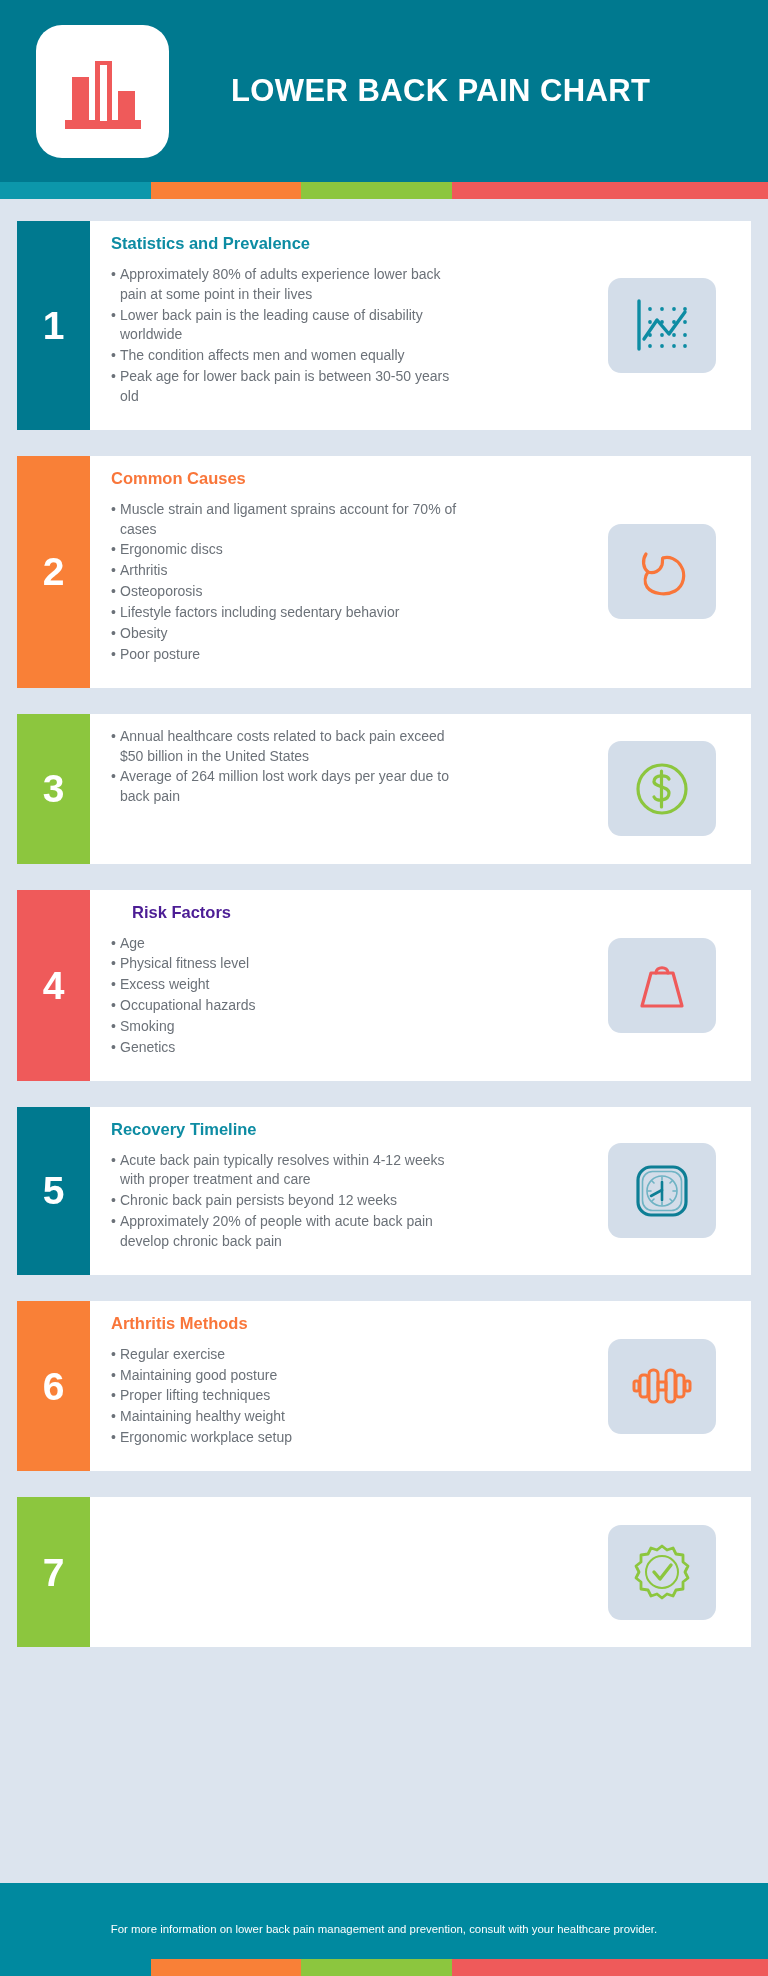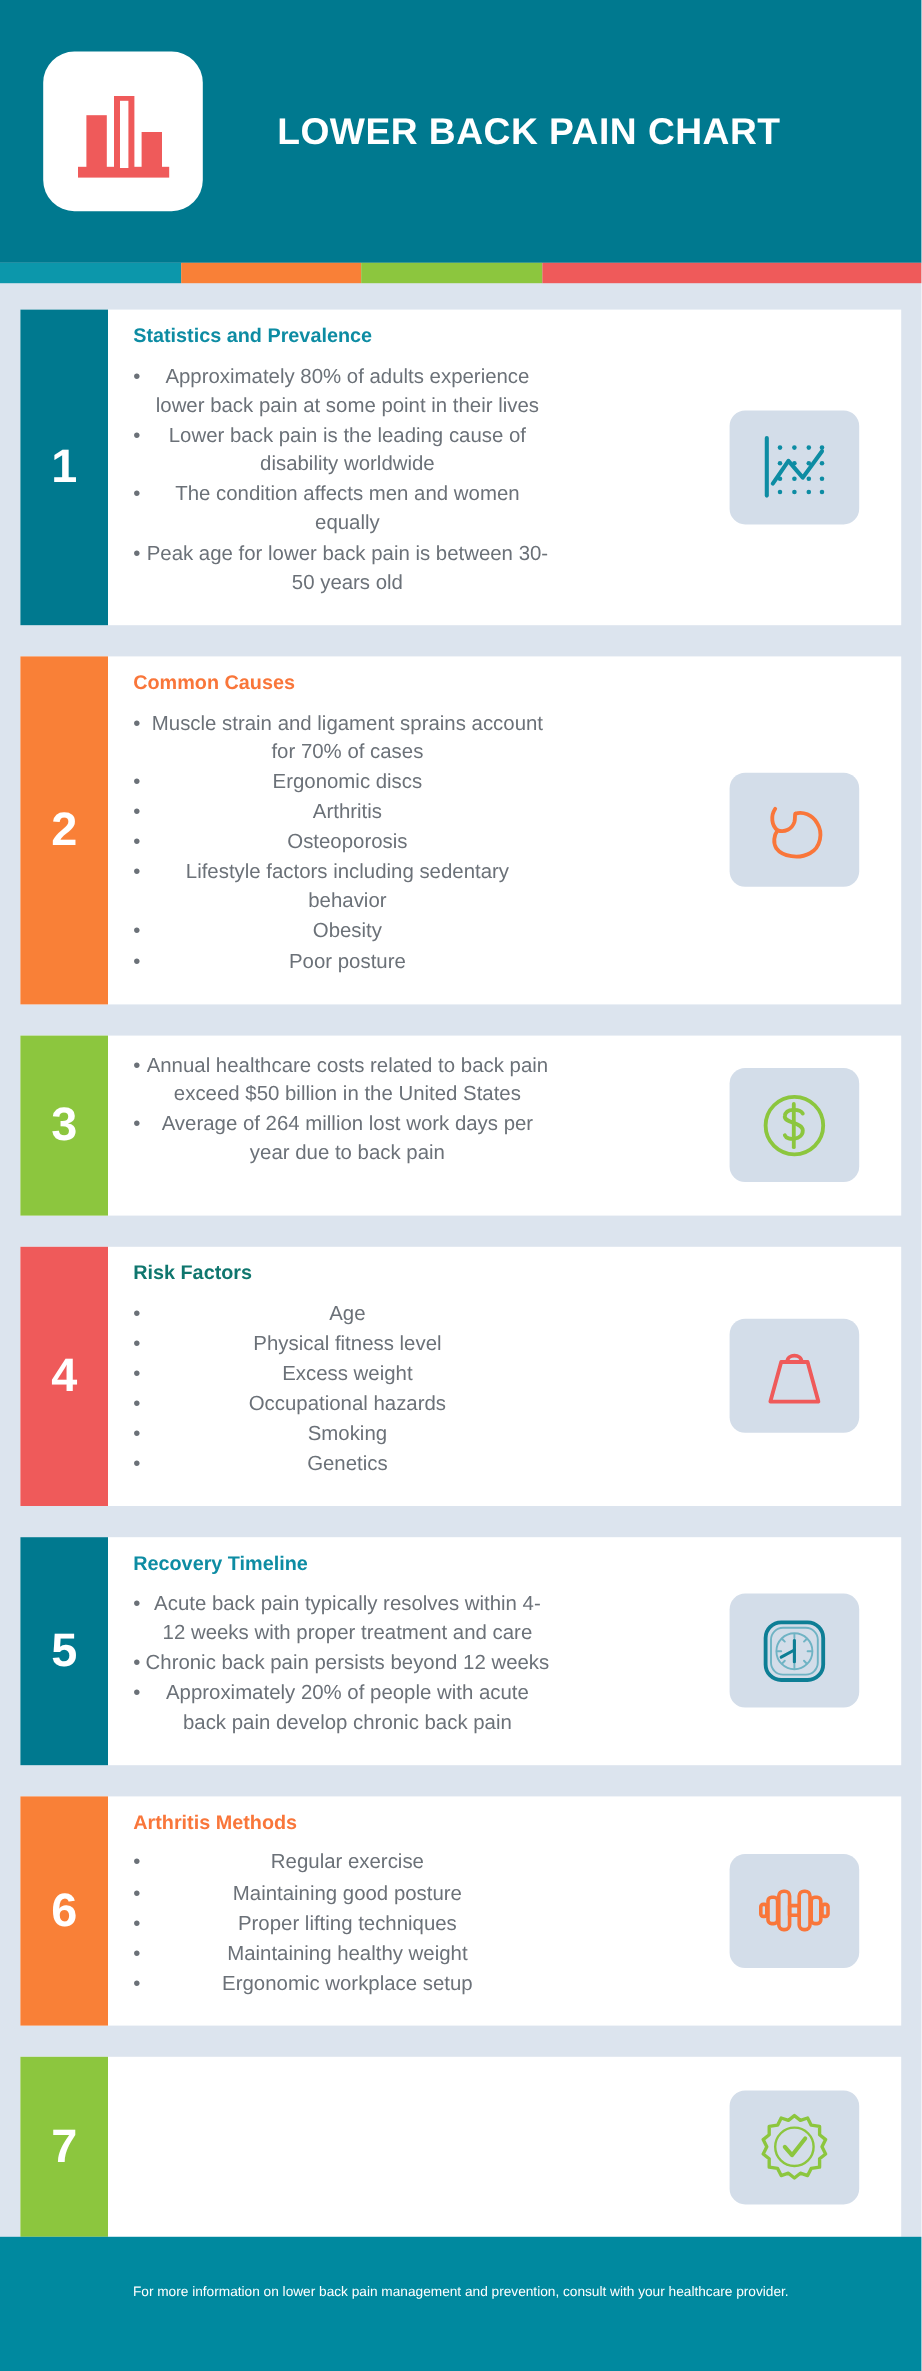--- a/index.html
+++ b/index.html
@@ -13,21 +13,21 @@
     min-height: 1976px;
     background: #dce4ee;
     position: relative;
     display: flex;
     flex-direction: column;
   }
 
   
   .header {
     background: #00798f;
-    height: 219px;
+    height: 182px;
     display: flex;
     align-items: center;
     padding: 0 0 0 36px;
     flex: none;
   }
   .logo-box {
     width: 133px;
     height: 133px;
     background: #ffffff;
     border-radius: 26px;
@@ -91,28 +91,27 @@
   .card-title {
     font-size: 16.5px;
     font-weight: bold;
     margin-bottom: 11px;
     line-height: 1.2;
   }
   .bullets {
     list-style: none;
   }
   .bullets li {
-    font-size: 17px;
+    font-size: 14px;
     color: #6b7178;
     line-height: 1.42;
     padding-left: 9px;
     position: relative;
     margin-bottom: 1px;
     max-width: 348px;
-    text-align: center;
   }
   .bullets li::before {
     content: "\2022";
     position: absolute;
     left: 0;
     top: 0;
     color: #6b7178;
   }
   .icon-box {
     width: 108px;
@@ -130,28 +129,28 @@
   .icon-box svg { display: block; }
 
   
   .c-teal   .card-bar { background: #00798f; }
   .c-orange .card-bar { background: #f98037; }
   .c-green  .card-bar { background: #8cc63e; }
   .c-red    .card-bar { background: #ef5a5a; }
   .c-teal   .card-title { color: #0d8ca3; }
   .c-orange .card-title { color: #f9763a; }
   .c-green  .card-title { color: #8cc63e; }
-  .c-red    .card-title { color: #0f766e; }
+  .c-red    .card-title { color: #4c1d95; margin-left: 21px; }
 
   
   .footer {
     background: #00899f;
     flex: none;
     padding: 40px 0 0 0;
-    height: 136px;
+    height: 93px;
     display: flex;
     flex-direction: column;
     justify-content: flex-start;
     align-items: center;
     position: relative;
   }
   .footer-text {
     color: #ffffff;
     font-size: 11.4px;
     text-align: center;

